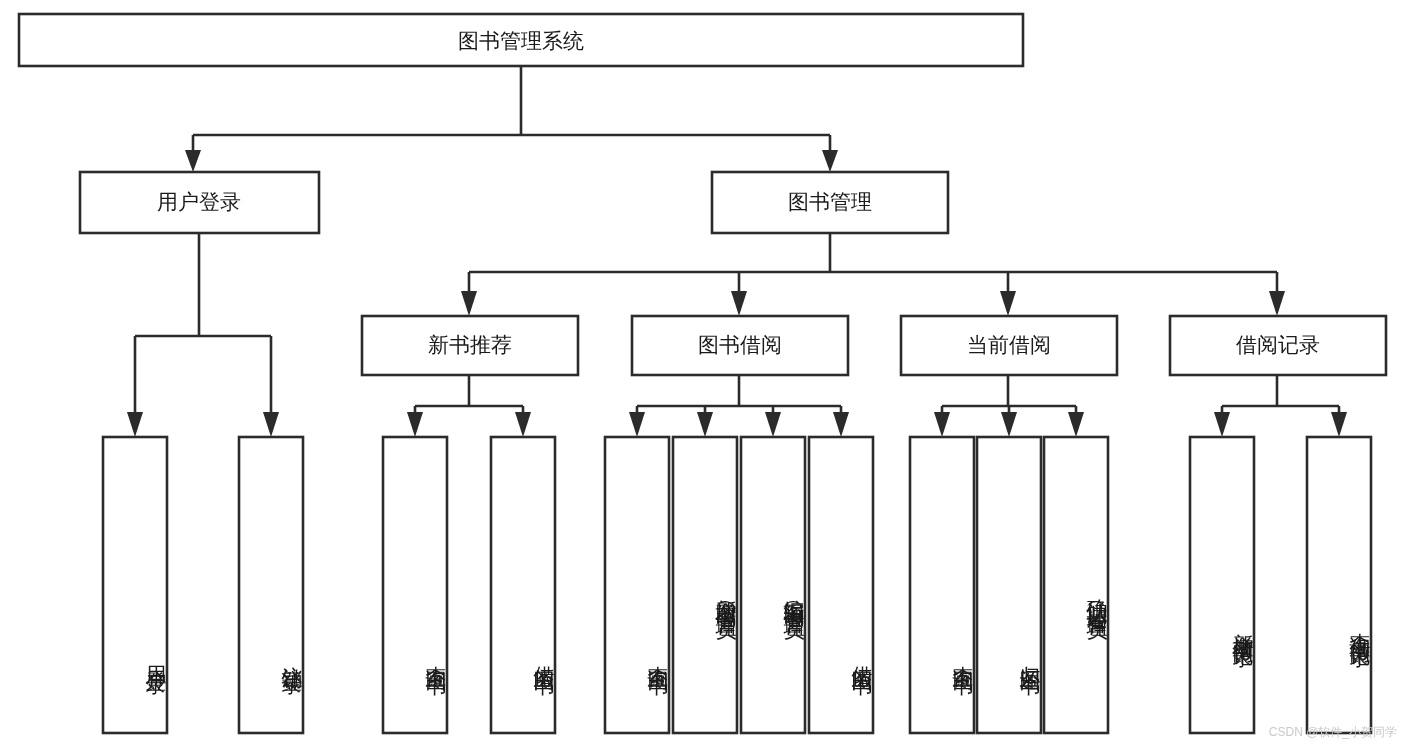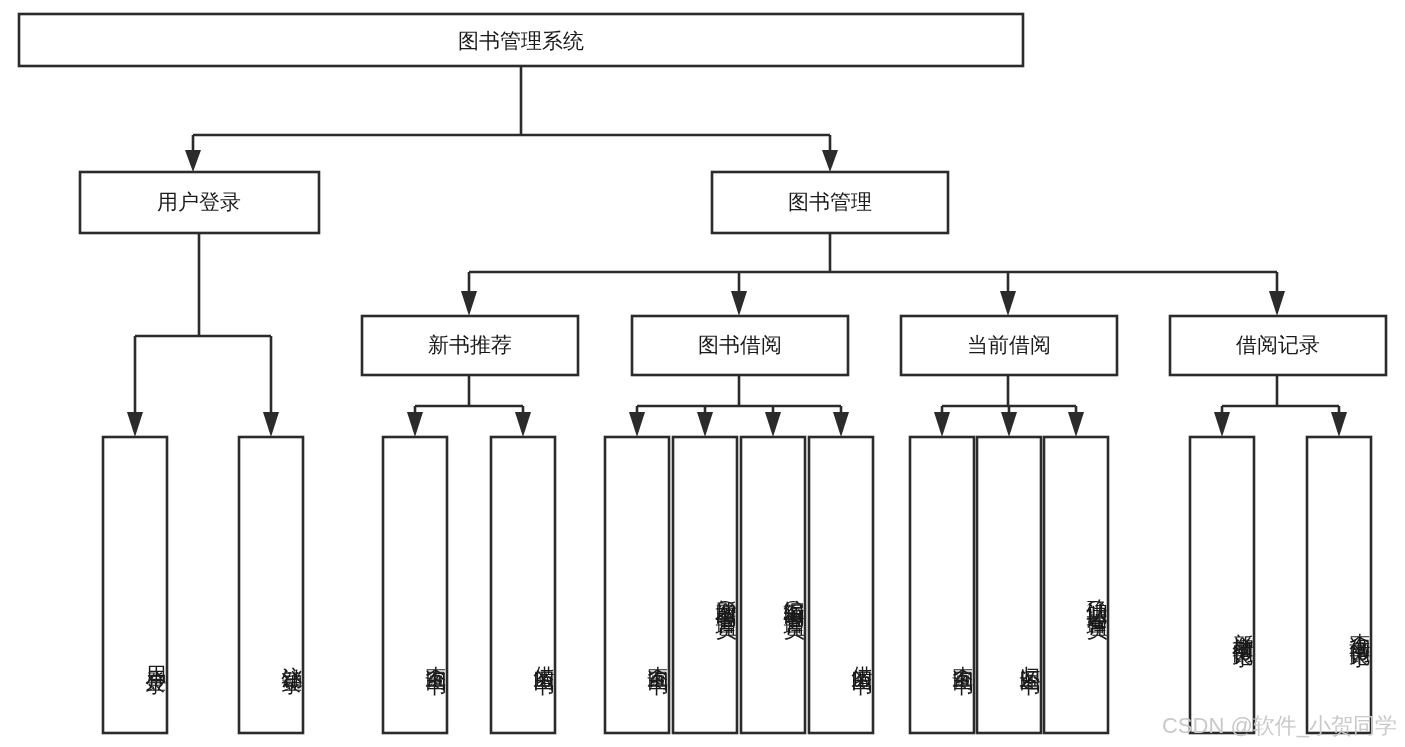--- a/index.html
+++ b/index.html
@@ -62,21 +62,21 @@
     align-items: flex-start;
     justify-content: center;
     pointer-events: none;
     user-select: none;
   }
   .watermark {
     position: absolute;
     right: 8px;
     bottom: 6px;
     font-family: "Liberation Sans", "DejaVu Sans", sans-serif;
-    font-size: 22px;
+    font-size: 12px;
     color: #c9c9c9;
     white-space: nowrap;
     user-select: none;
     text-align: center;
   }
 </style>
 </head>
 <body>
 
 <div id="diagram-root">

